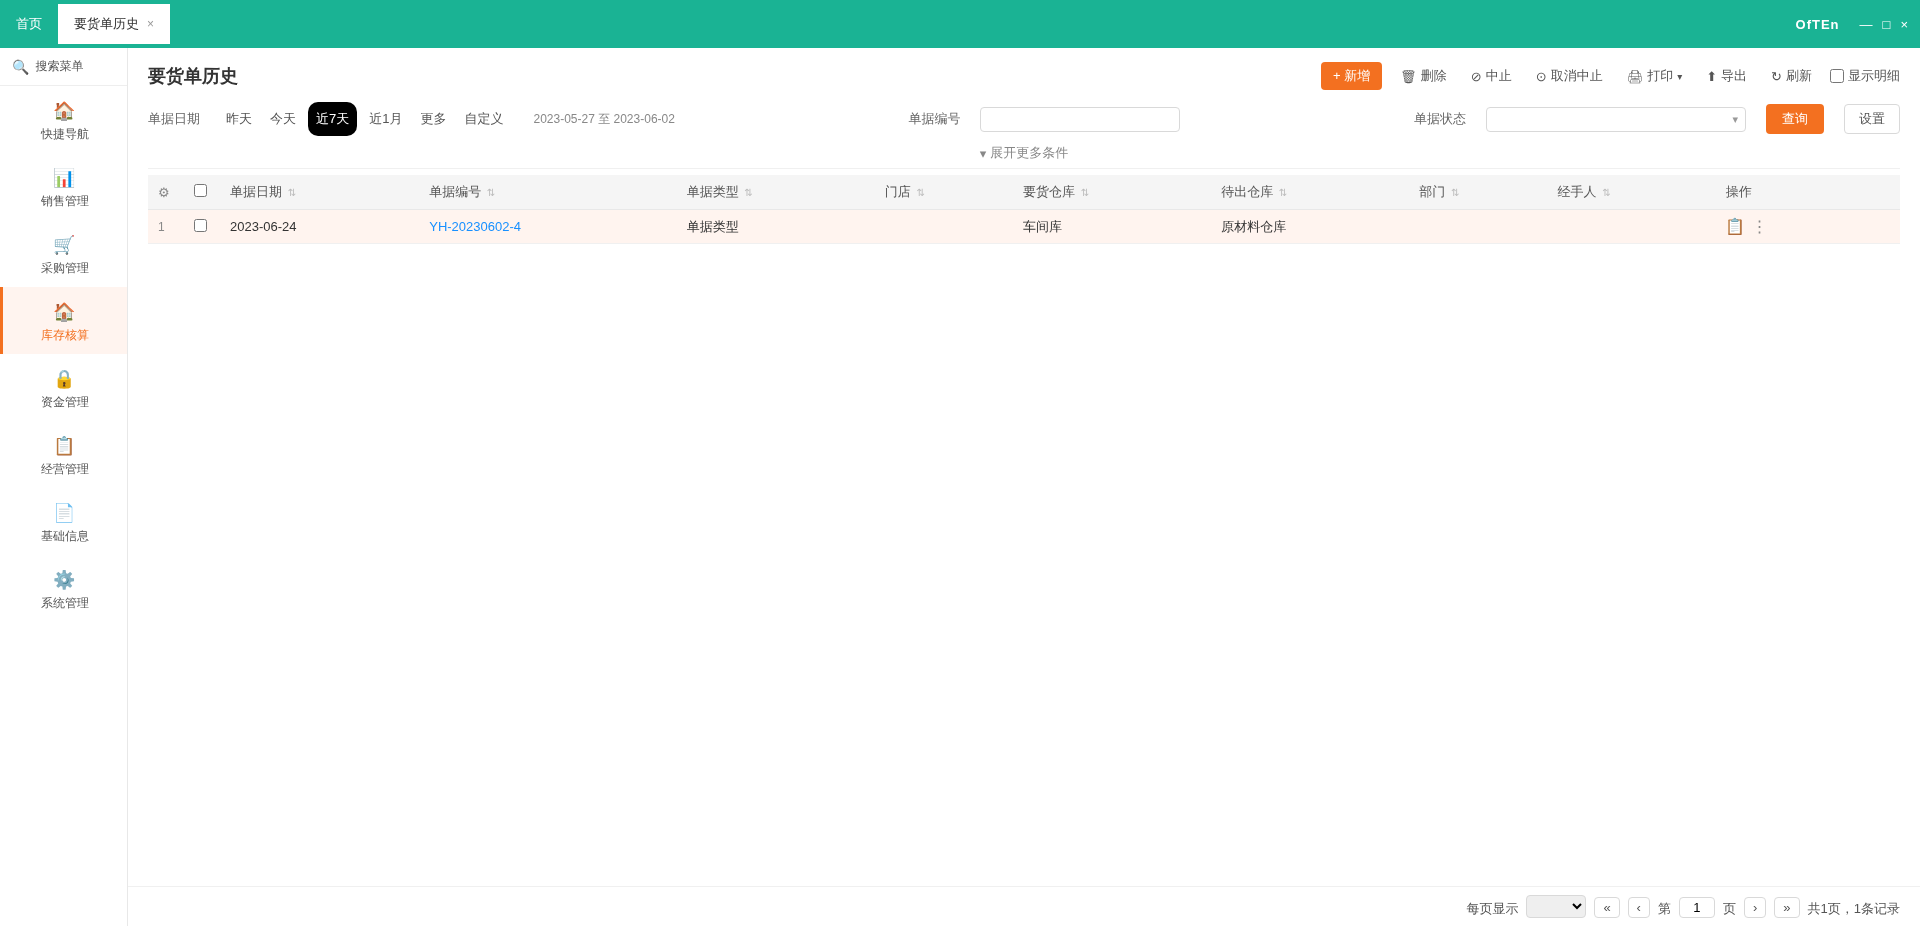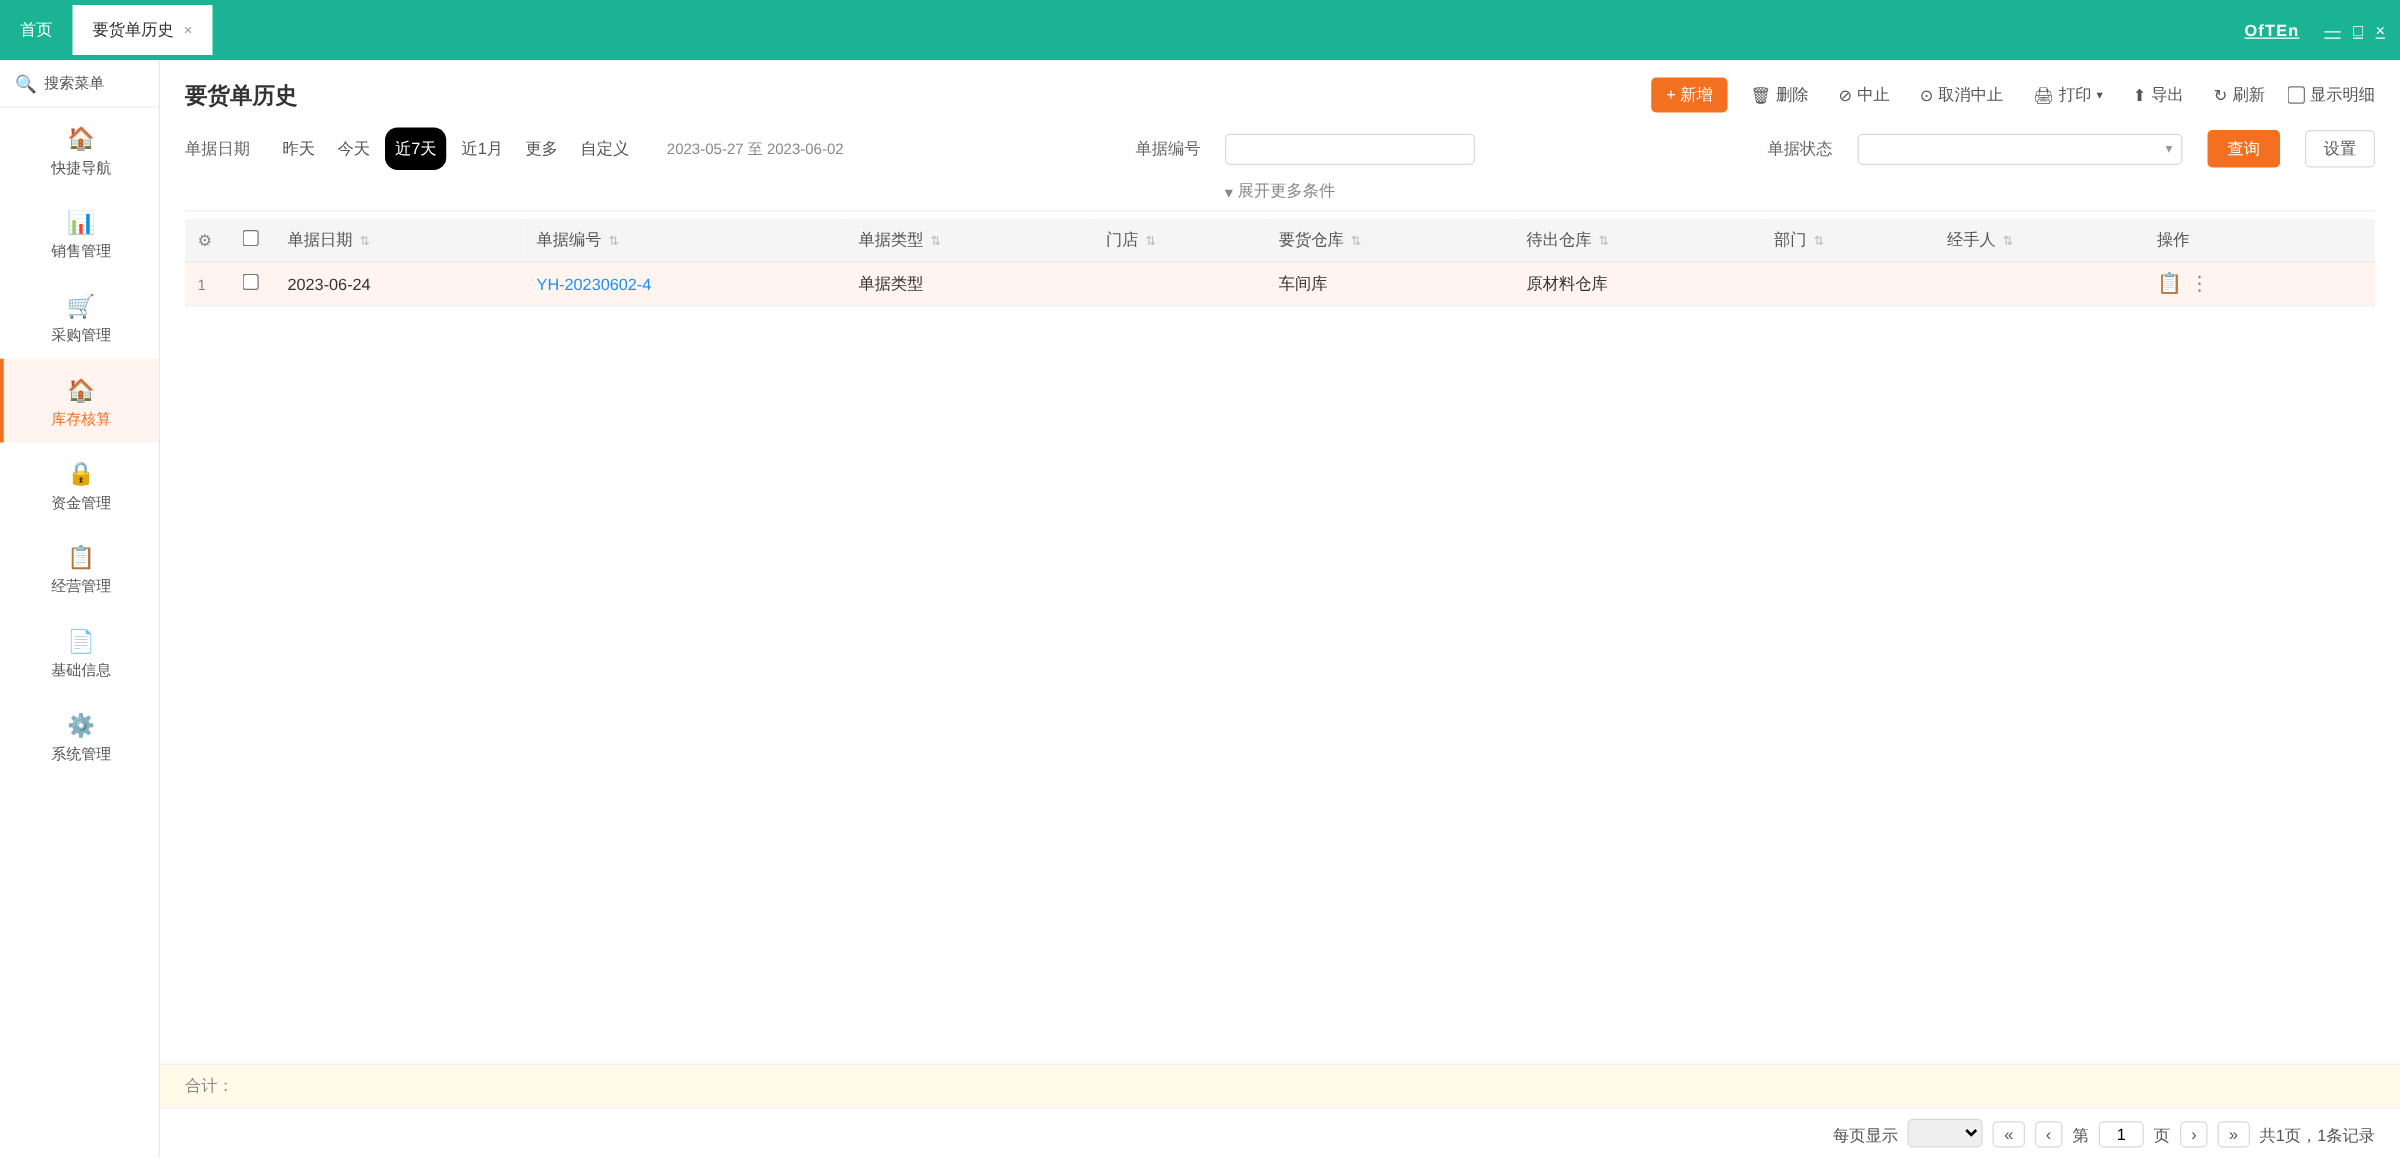--- a/index.html
+++ b/index.html
@@ -5,21 +5,21 @@
     * { box-sizing: border-box; margin: 0; padding: 0; }
     body { font-family: "Microsoft YaHei", "PingFang SC", sans-serif; font-size: 13px; color: #333; background: #f0f2f5; display: flex; flex-direction: column; height: 926px; overflow: hidden; }
 
     
     .top-bar { height: 48px; background: #1ab394; display: flex; align-items: center; padding: 0 0 0 0; flex-shrink: 0; }
     .tab-item { height: 40px; display: flex; align-items: center; padding: 0 16px; cursor: pointer; color: #fff; font-size: 13px; position: relative; }
     .tab-item.home { background: transparent; }
     .tab-item.active { background: #fff; color: #333; }
     .tab-item .tab-close { margin-left: 8px; color: #999; cursor: pointer; font-size: 12px; }
     .top-bar-right { margin-left: auto; display: flex; align-items: center; padding-right: 12px; gap: 10px; }
-    .top-bar-right span { color: #fff; font-size: 13px; cursor: pointer; text-decoration: underline; }
+    .top-bar-right span { color: #fff; font-size: 13px; cursor: pointer; }
     .brand-text { color: #fff; font-size: 15px; font-weight: bold; padding: 0 10px; letter-spacing: 1px; }
 
     
     .main-layout { display: flex; flex: 1; overflow: hidden; }
 
     
     .sidebar { width: 128px; background: #fff; border-right: 1px solid #e8e8e8; display: flex; flex-direction: column; flex-shrink: 0; }
     .sidebar-item { display: flex; flex-direction: column; align-items: center; padding: 14px 0 10px; cursor: pointer; color: #555; font-size: 12px; gap: 4px; border-left: 3px solid transparent; }
     .sidebar-item.active { background: #fff4ef; color: #f37020; border-left: 3px solid #f37020; }
     .sidebar-item .icon { font-size: 18px; }
@@ -286,23 +286,20 @@
         <div class="row-action">
           <span class="action-icon">📋</span>
           <span class="action-icon">⋮</span>
         </div>
       </td>
     </tr>
           </tbody>
       </table>
     </div>
 
-    <div class="footer-summary">
-      <span class="footer-label">合计：</span>
-    </div>
 
     <div class="pagination">
       <span>每页显示</span>
       <select class="page-size-select">
         <option>50</option>
         <option>100</option>
         <option>200</option>
       </select>
       <button class="page-btn">«</button>
       <button class="page-btn">‹</button>

